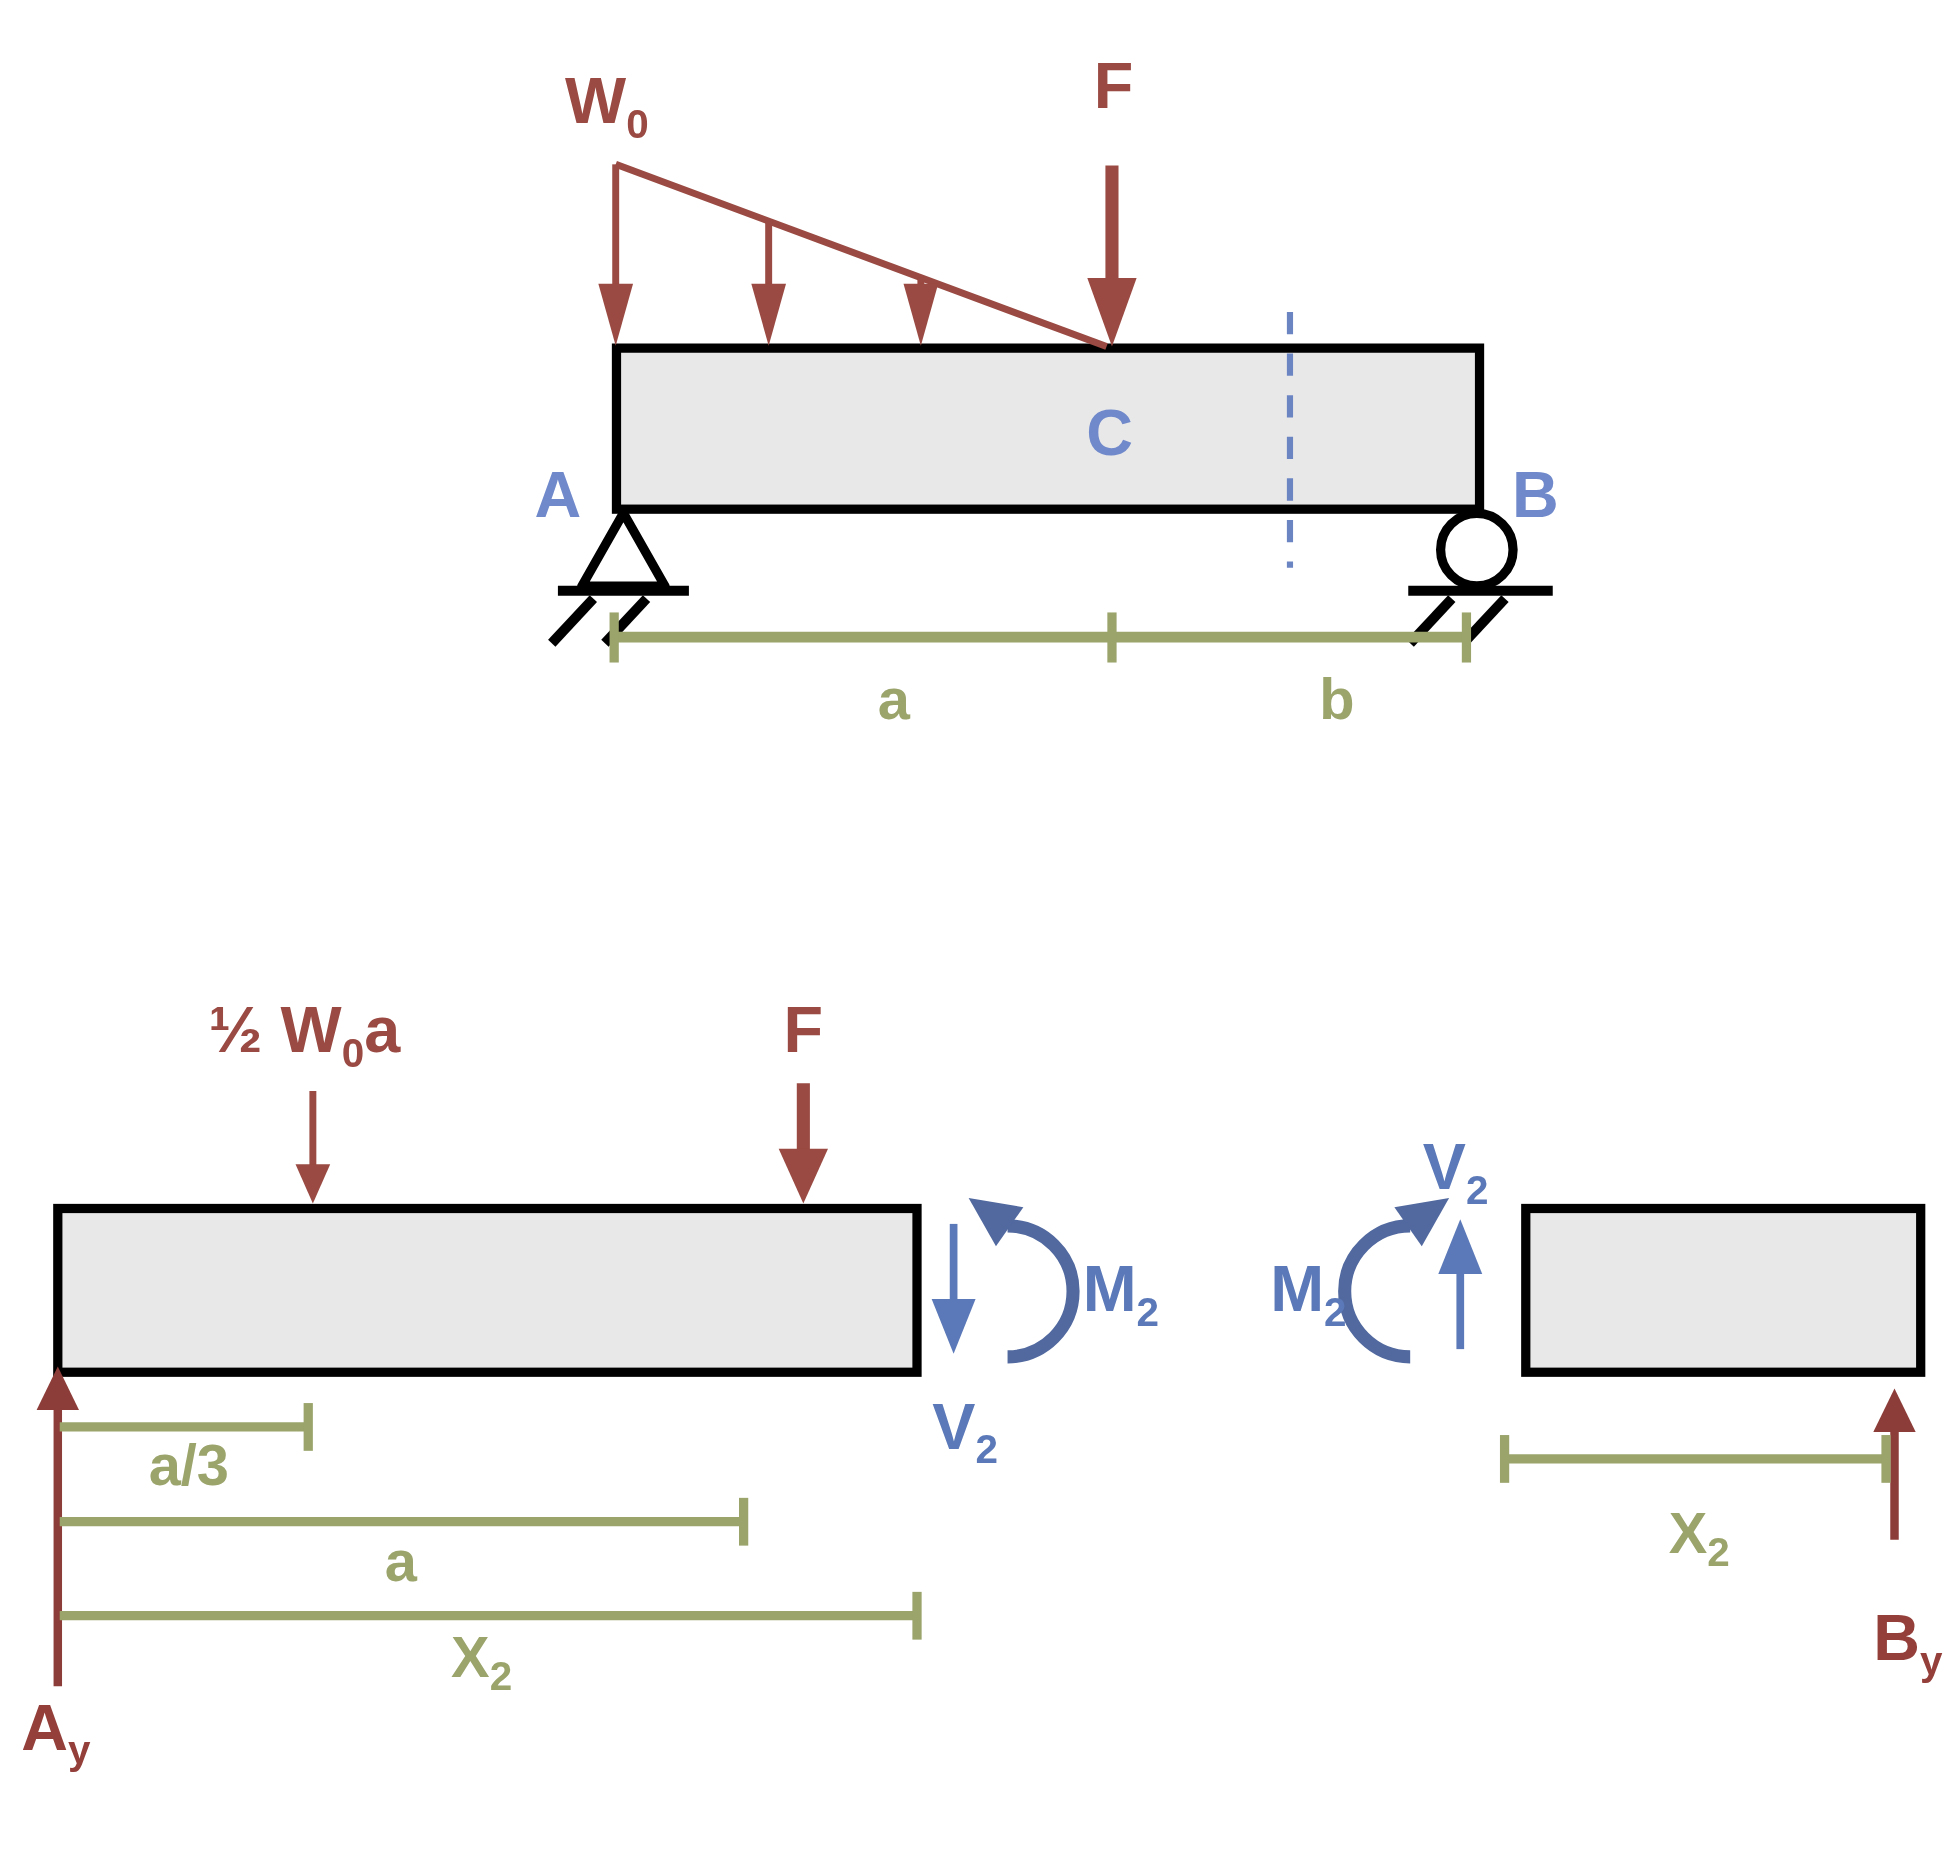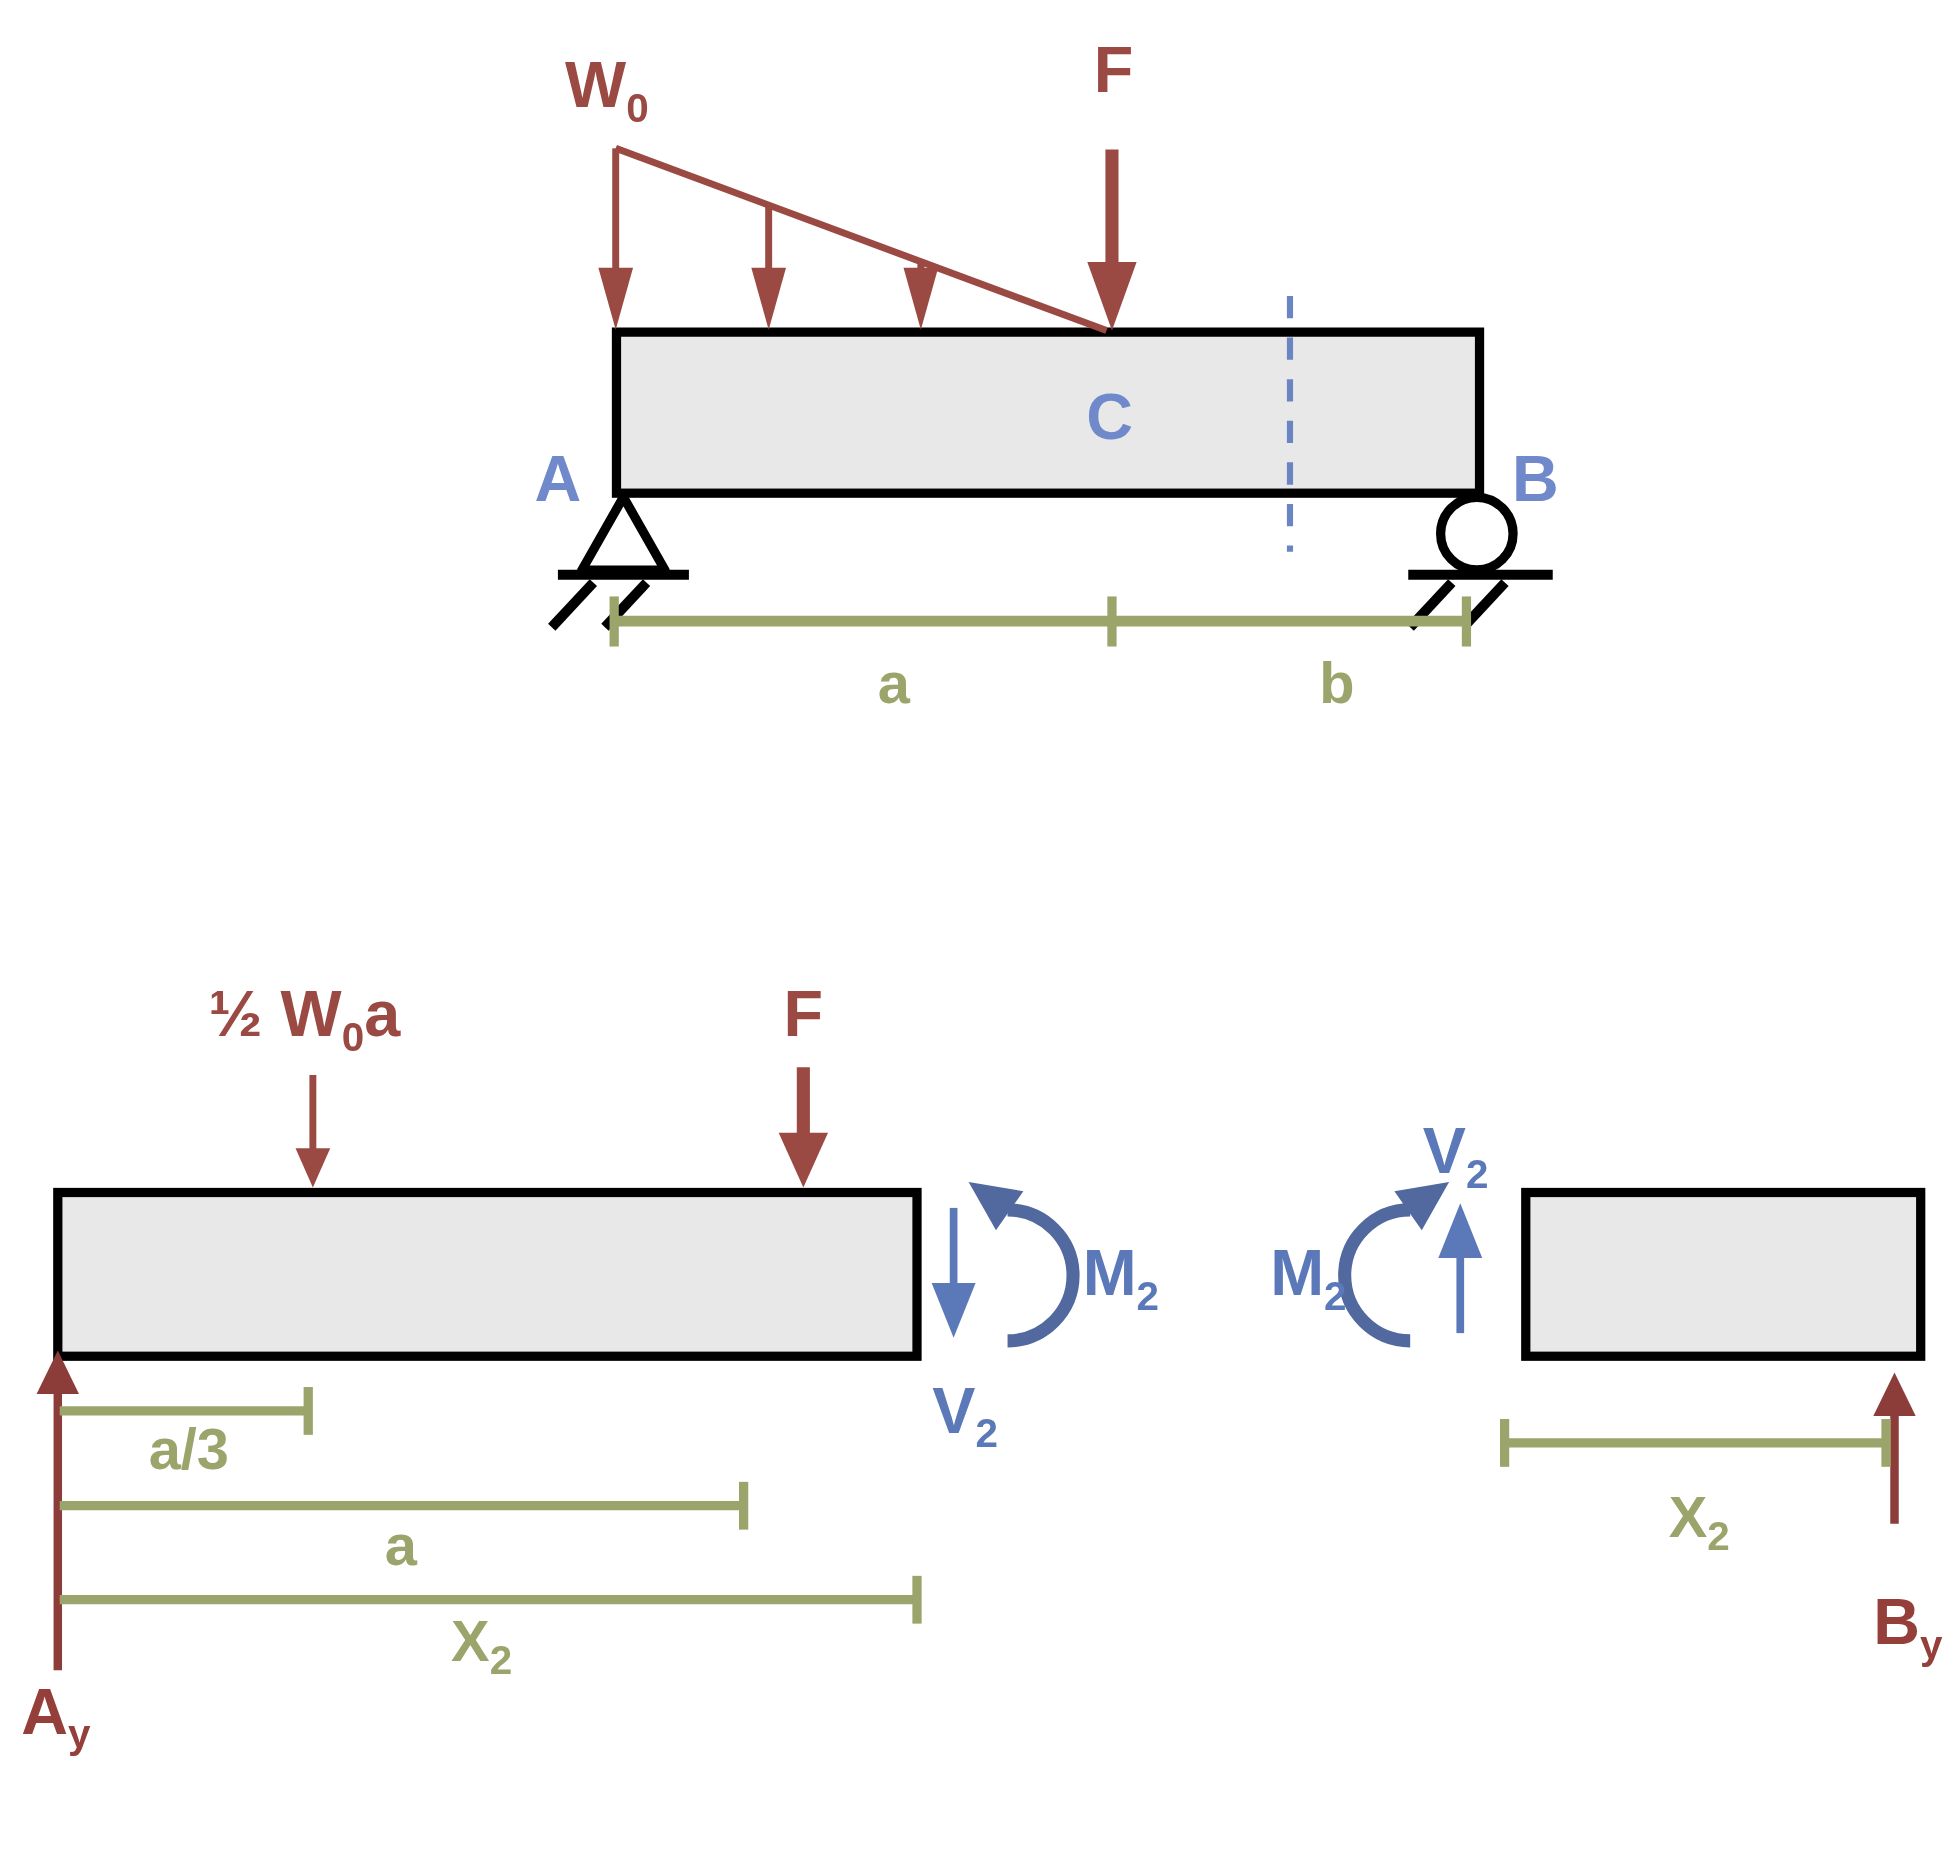--- a/index.html
+++ b/index.html
@@ -3,21 +3,21 @@
 <meta charset="utf-8">
 <style>
   html, body {
     margin: 0;
     padding: 0;
     background: #ffffff;
   }
   .stage {
     width: 100%;
     max-width: 1984px;
-    margin: 0 auto;
+    margin: 16px auto;
     background: #ffffff;
   }
   svg { display: block; width: 100%; height: auto; }
 
   text {
     font-family: "Liberation Sans", "DejaVu Sans", sans-serif;
     font-weight: bold;
   }
   .t-red    { fill: #9a4a42; }
   .t-redrk  { fill: #943f3a; }

